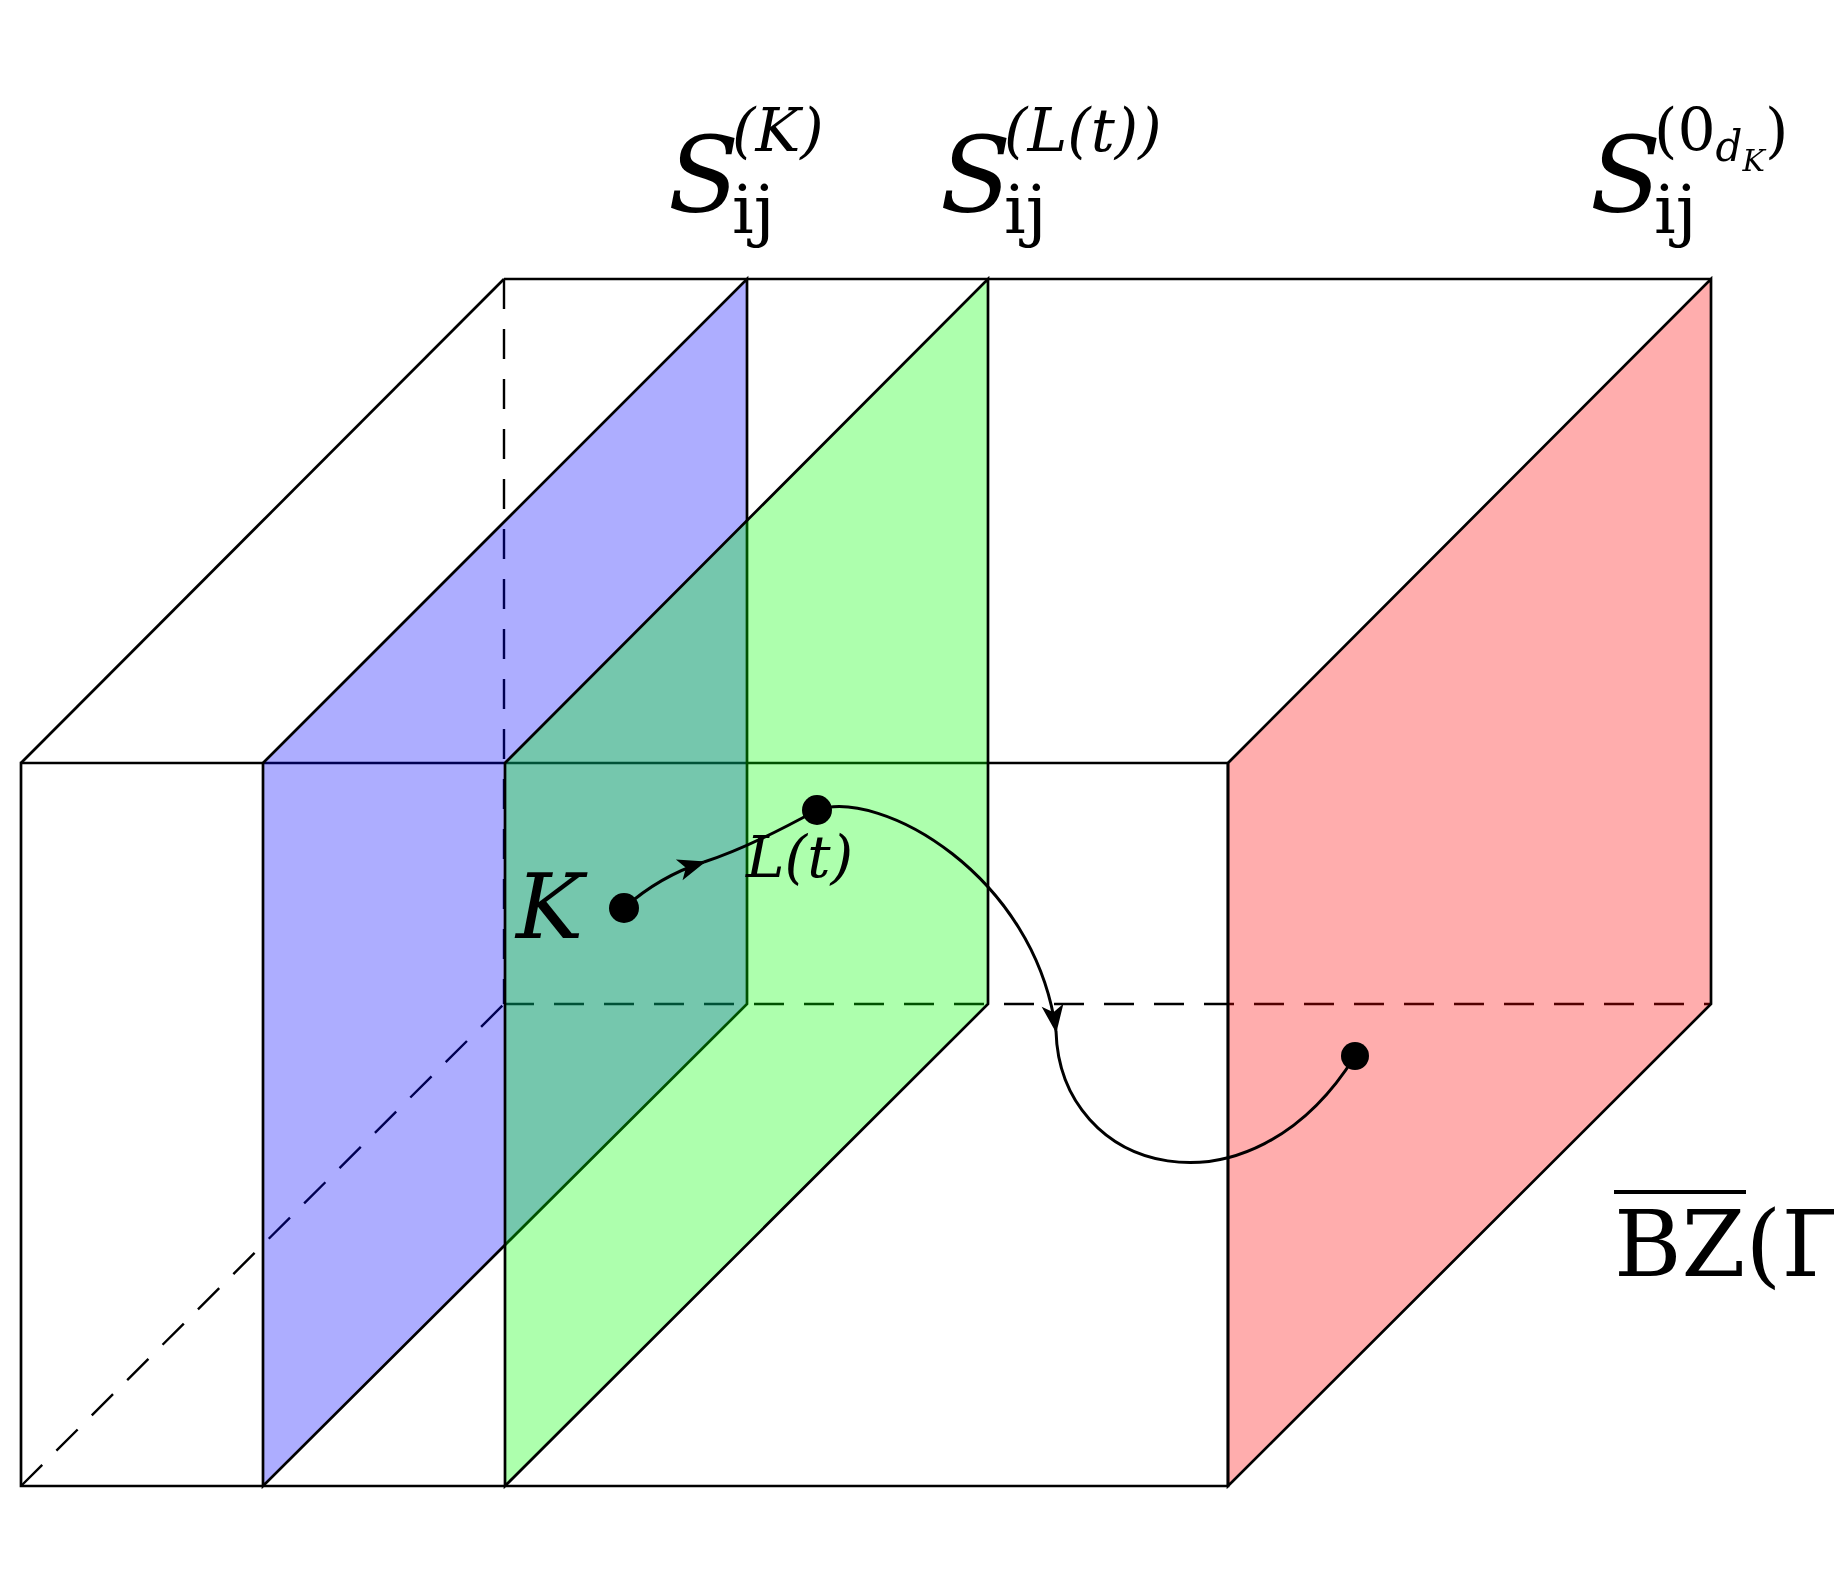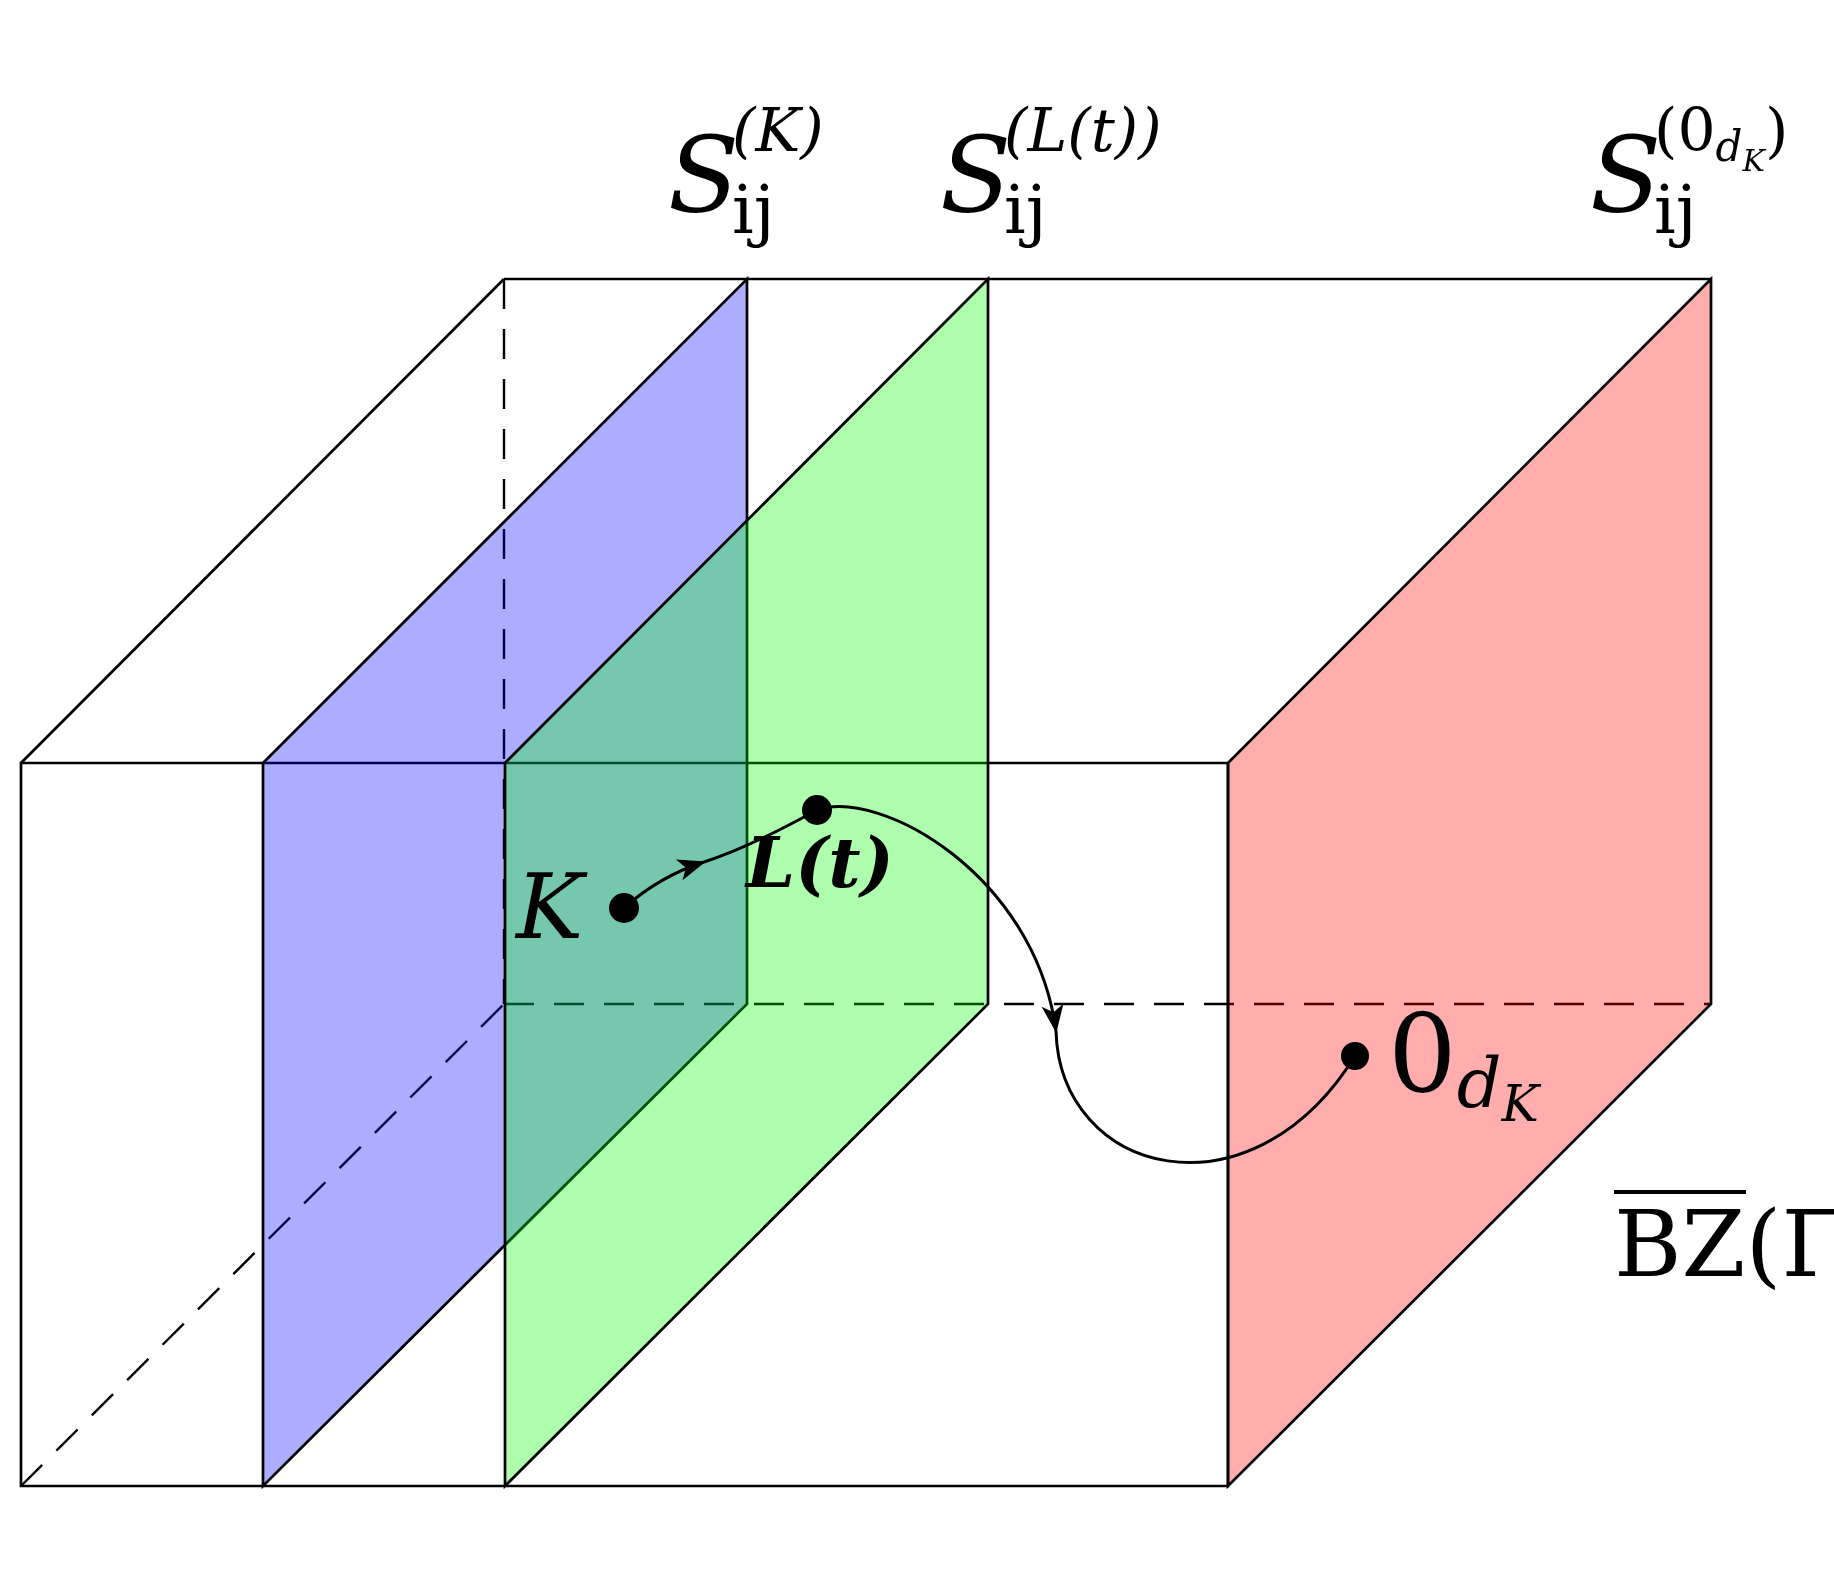--- a/index.html
+++ b/index.html
@@ -16,21 +16,21 @@
   .up{font-style:normal;}
   
   .plane-lbl{width:260px;height:160px;}
   .pl-base{position:absolute;left:0;top:24px;font-size:104px;font-style:italic;line-height:1;}
   .pl-sup{position:absolute;left:64px;top:0;font-size:60px;line-height:1;}
   .pl-sub{position:absolute;left:64px;top:76px;font-size:68px;line-height:1;}
   .z-d{font-size:42px;font-style:italic;position:relative;top:10px;}
   .z-k{font-size:30px;font-style:italic;position:relative;top:20px;}
   
   .pt-k{font-size:90px;font-style:italic;}
-  .pt-lt{font-size:70px;font-style:italic;font-weight:bold;}
+  .pt-lt{font-size:58px;font-style:italic;}
   .pt-zero{font-size:108px;}
   .p0-d{font-size:70px;font-style:italic;position:relative;top:16px;}
   .p0-k{font-size:50px;font-style:italic;position:relative;top:30px;}
   
   .bz{font-size:92px;}
   .over{display:inline-block;border-top:4px solid #000;padding-top:5px;line-height:1;margin-left:20px;}
 </style>
 </head>
 <body>
 
@@ -99,21 +99,18 @@
   <div class="lbl plane-lbl" style="left:1590px;top:100px">
     <span class="pl-base">S</span>
     <span class="pl-sup"><span class="up">(0</span><span class="z-d">d</span><span class="z-k">K</span><span class="up">)</span></span>
     <span class="pl-sub">ij</span>
   </div>
 
   <div class="lbl pt-k" style="left:516px;top:862px">K</div>
 
   <div class="lbl pt-lt" style="left:746px;top:828px">L(t)</div>
 
-  <div class="lbl pt-zero" style="left:1388px;top:1000px">
-    <span class="up">0</span><span class="p0-d">d</span><span class="p0-k">K</span>
-  </div>
 
   <div class="lbl bz" style="left:1594px;top:1190px">
     <span class="over">BZ</span><span class="up">(Γ)</span>
   </div>
 
 </div>
 
 </body></html>

